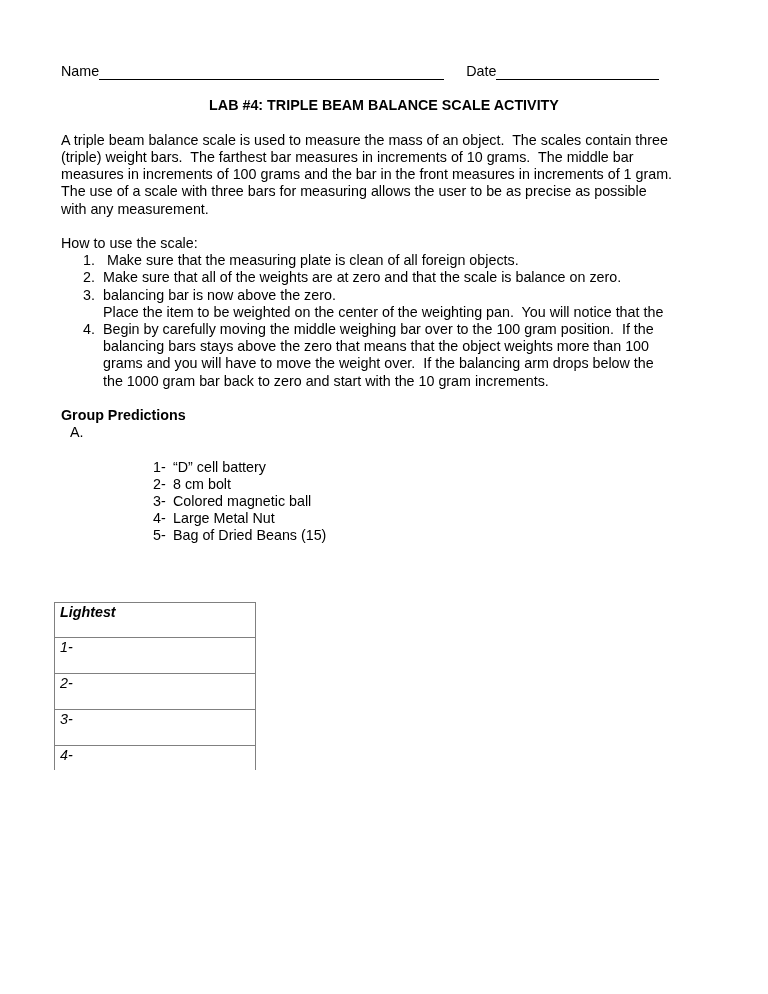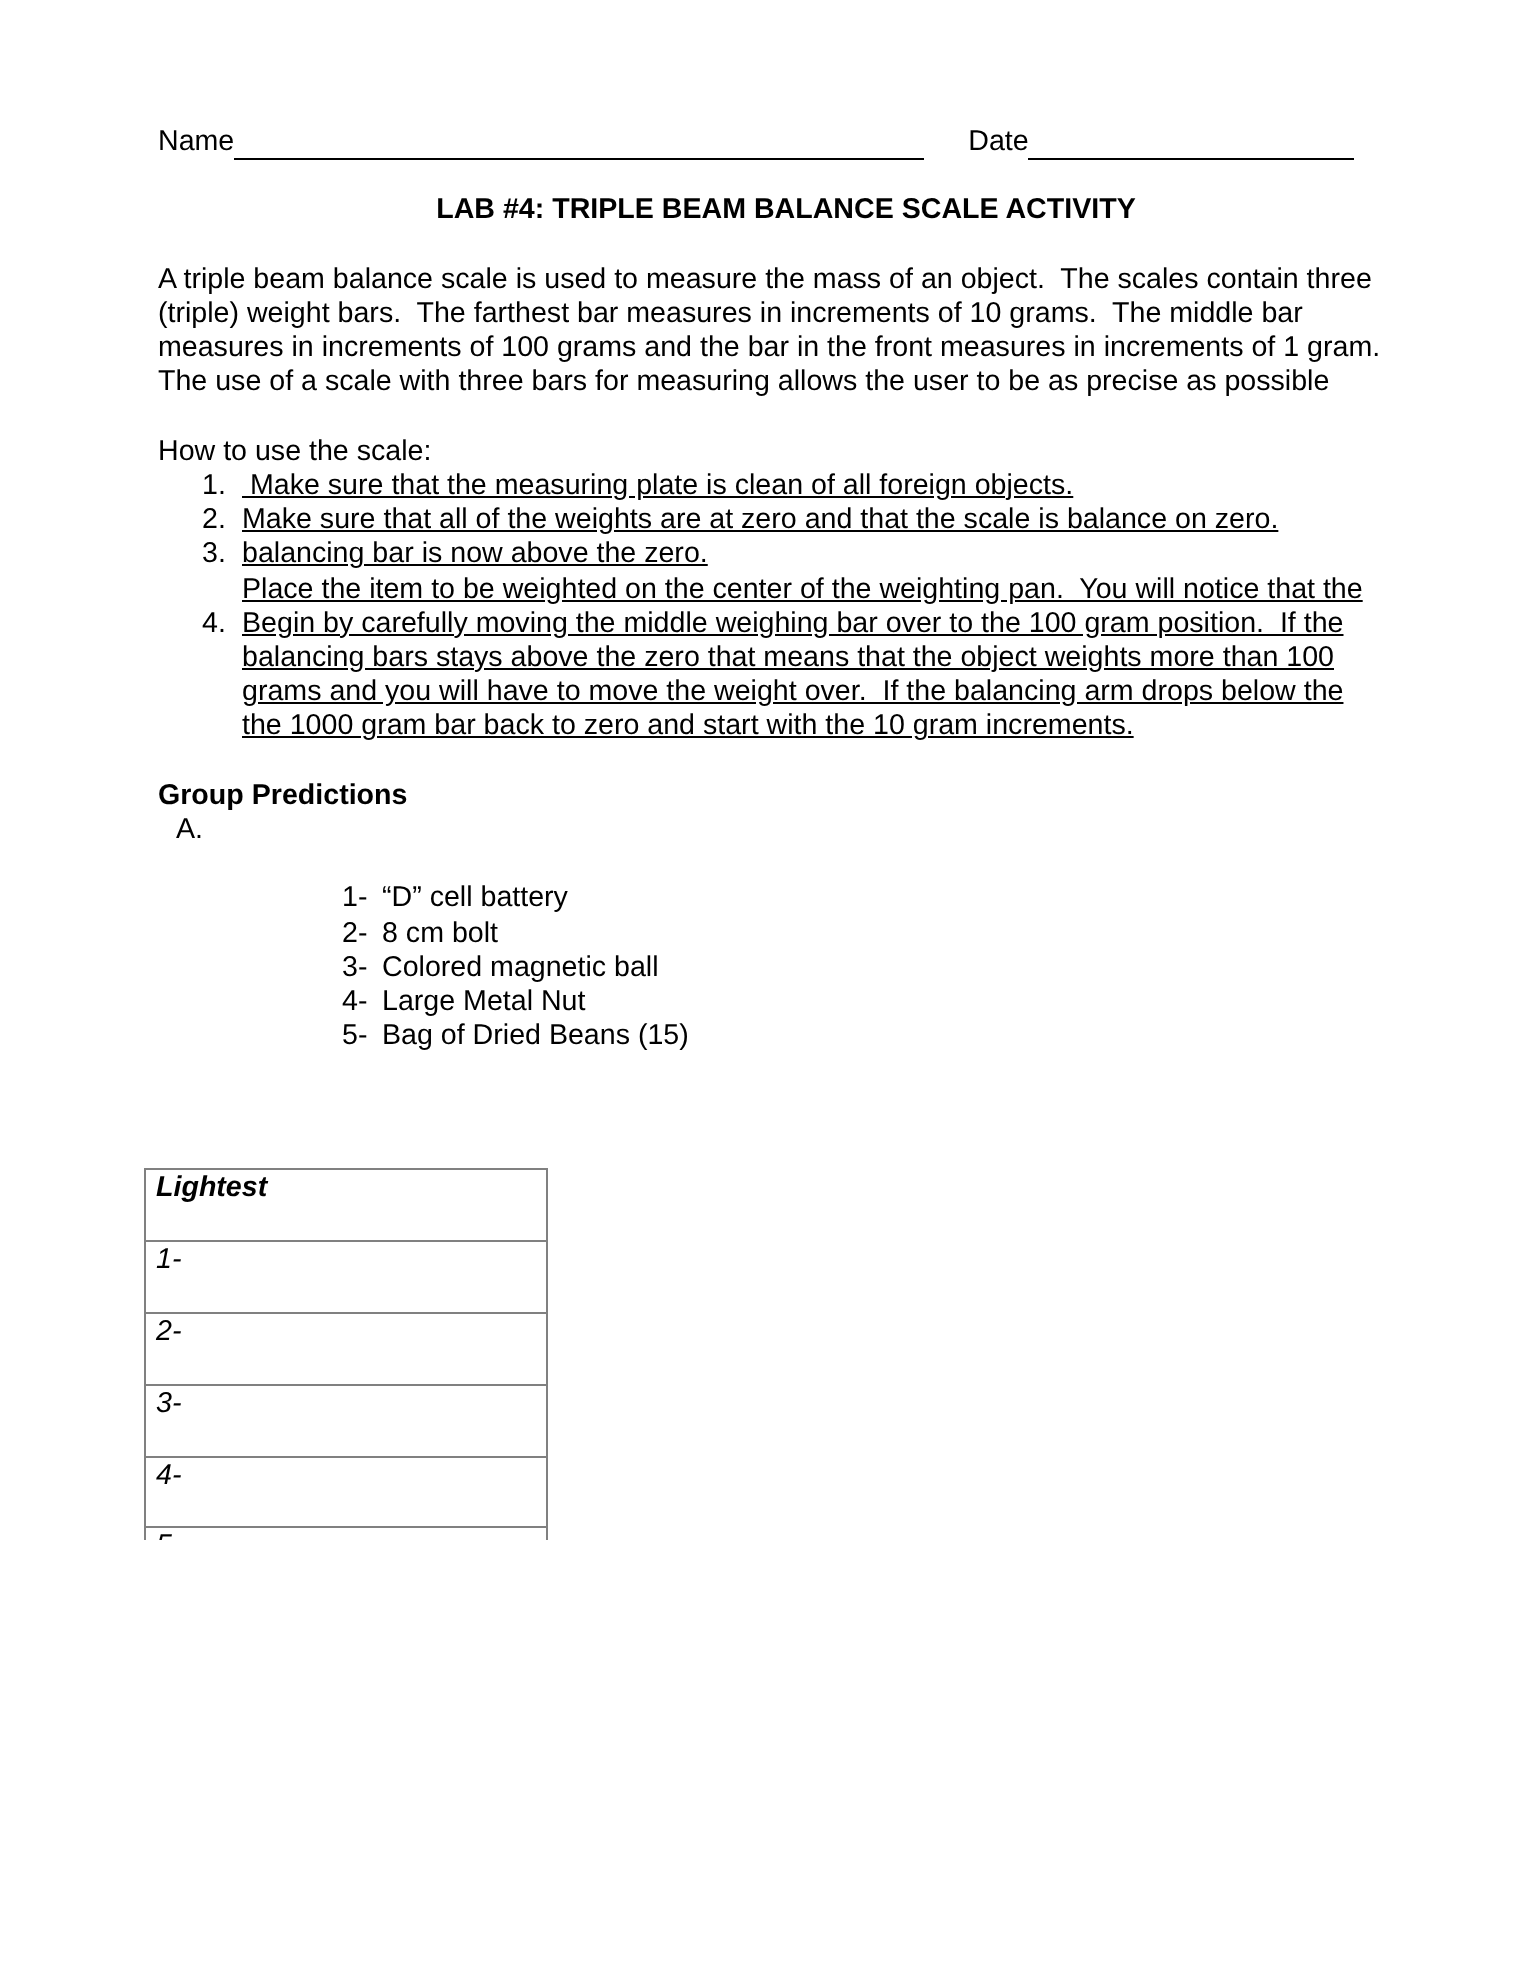--- a/index.html
+++ b/index.html
@@ -7,41 +7,41 @@
   .page {
     position: relative;
     width: 768px;
     height: 770px;
     margin: 0 auto;
     background: #ffffff;
     color: #000000;
     font-family: "Liberation Sans", "DejaVu Sans", sans-serif;
     font-size: 14.3px;
     line-height: 17.2px;
-    padding: 63px 61px 0 79px;
+    padding: 63px 61px 0 61px;
     overflow: hidden;
   }
   .line { white-space: pre; }
   .spacer { height: 17.2px; }
   .bold { font-weight: bold; }
 
   
   .header-row { display: flex; align-items: flex-end; height: 17.2px; }
   .blank-line { display: inline-block; height: 0; border-bottom: 1.6px solid #000000; }
   .name-line { width: 345px; }
   .date-gap { width: 22px; }
   .date-line { width: 163px; }
 
   
   .title { font-weight: bold; text-align: center; white-space: pre; }
 
   
   .step { display: flex; }
   .step-num { flex: none; width: 20px; margin-left: 22px; white-space: pre; }
-  .step-body { flex: none; text-decoration: underline; }
+  .step-body { flex: none; }
 
   
   .pred .step-num { width: 22px; margin-left: 9px; }
 
   
   .items { margin-left: 92px; }
   .item { display: flex; }
   .item-num { flex: none; width: 20px; white-space: pre; }
 
   
@@ -72,20 +72,21 @@
 
   <div class="title">LAB #4: TRIPLE BEAM BALANCE SCALE ACTIVITY</div>
 
   <div class="spacer"></div>
 
   <div>
     <div class="line">A triple beam balance scale is used to measure the mass of an object.  The scales contain three</div>
     <div class="line">(triple) weight bars.  The farthest bar measures in increments of 10 grams.  The middle bar</div>
     <div class="line">measures in increments of 100 grams and the bar in the front measures in increments of 1 gram.</div>
     <div class="line">The use of a scale with three bars for measuring allows the user to be as precise as possible</div>
+    <div class="line">with any measurement.</div>
   </div>
 
   <div class="spacer"></div>
 
   <div class="line">How to use the scale:</div>
 
   <div>
     <div class="step">
       <div class="step-num">1.</div>
       <div class="step-body">

